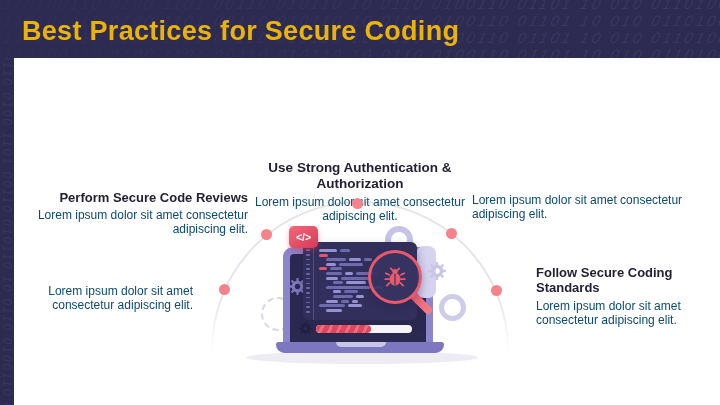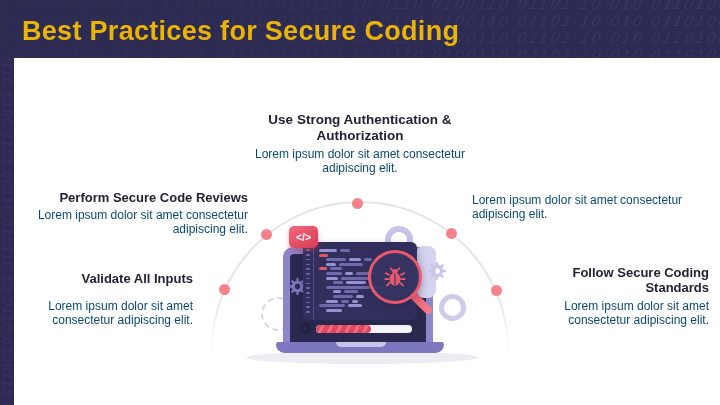--- a/index.html
+++ b/index.html
@@ -27,26 +27,26 @@
   .arc-circle { position:absolute; left:11px; top:8px; width:298px; height:298px; border:2px solid #e5e4eb; border-radius:50%; }
   .dot { position:absolute; width:11px; height:11px; border-radius:50%; background:#f5838c; z-index:3; }
   .dot.d-top{left:352px; top:198px;} .dot.d-ul{left:261px; top:229px;} .dot.d-ur{left:446px; top:228px;}
   .dot.d-ml{left:219px; top:284px;} .dot.d-mr{left:491px; top:285px;}
 
   
   .callout { position:absolute; z-index:2; }
   .callout h3 { font-size:13px; font-weight:bold; color:#232233; line-height:1.18; }
   .callout p { font-size:12px; color:#0c4a6e; line-height:1.18; margin-top:3px; }
   .co-top { left:250px; top:112px; width:220px; text-align:center; }
-  .co-top h3 { font-size:13.5px; }
+  .co-top h3 { font-size:13.5px;margin-top:48px; }
   .co-lu { left:28px; top:190px; width:220px; text-align:right; }
   .co-ru { left:472px; top:190px; width:212px; text-align:left; }
   .co-ll { left:23px; top:271px; width:170px; text-align:right; }
   .co-ll p { margin-top:13px; }
-  .co-rl { left:557px; top:265px; width:152px; text-align:right; }
+  .co-rl { left:536px; top:265px; width:152px; text-align:left; }
 
   
   .illus { position:absolute; left:0; top:0; width:720px; height:405px; z-index:2; pointer-events:none; }
   .illus > div, .illus > span { position:absolute; }
   .floor-shadow { left:246px; top:351px; width:232px; height:13px; border-radius:50%; background:#edecf2; }
   .ring-dashed { left:261px; top:297px; width:34px; height:34px; border:2px dashed #d7d6e1; border-radius:50%; }
   .ring-right { left:439px; top:294px; width:27px; height:27px; border:5px solid #cecce9; border-radius:50%; }
   .ring-topright { left:385px; top:226px; width:28px; height:28px; border:6px solid #c6c3e7; border-radius:50%; }
   .screen { left:283px; top:247px; width:150px; height:98px; background:#8b86ca; border-radius:10px 10px 0 0; }
   .screen-inner { position:absolute; left:7px; top:7px; width:136px; height:91px; background:#2b2950; border-radius:4px 4px 0 0; }
@@ -110,21 +110,20 @@
     <p>Lorem ipsum dolor sit amet consectetur adipiscing elit.</p>
   </div>
   <div class="callout co-lu">
     <h3>Perform Secure Code Reviews</h3>
     <p>Lorem ipsum dolor sit amet consectetur adipiscing elit.</p>
   </div>
   <div class="callout co-ru">
     <p>Lorem ipsum dolor sit amet consectetur adipiscing elit.</p>
   </div>
   <div class="callout co-ll">
-    <h3>Validate All Inputs</h3>
     <p>Lorem ipsum dolor sit amet consectetur adipiscing elit.</p>
   </div>
   <div class="callout co-rl">
     <h3>Follow Secure Coding Standards</h3>
     <p>Lorem ipsum dolor sit amet consectetur adipiscing elit.</p>
   </div>
 
   <div class="illus">
     <div class="floor-shadow"></div>
     <div class="ring-dashed"></div>

